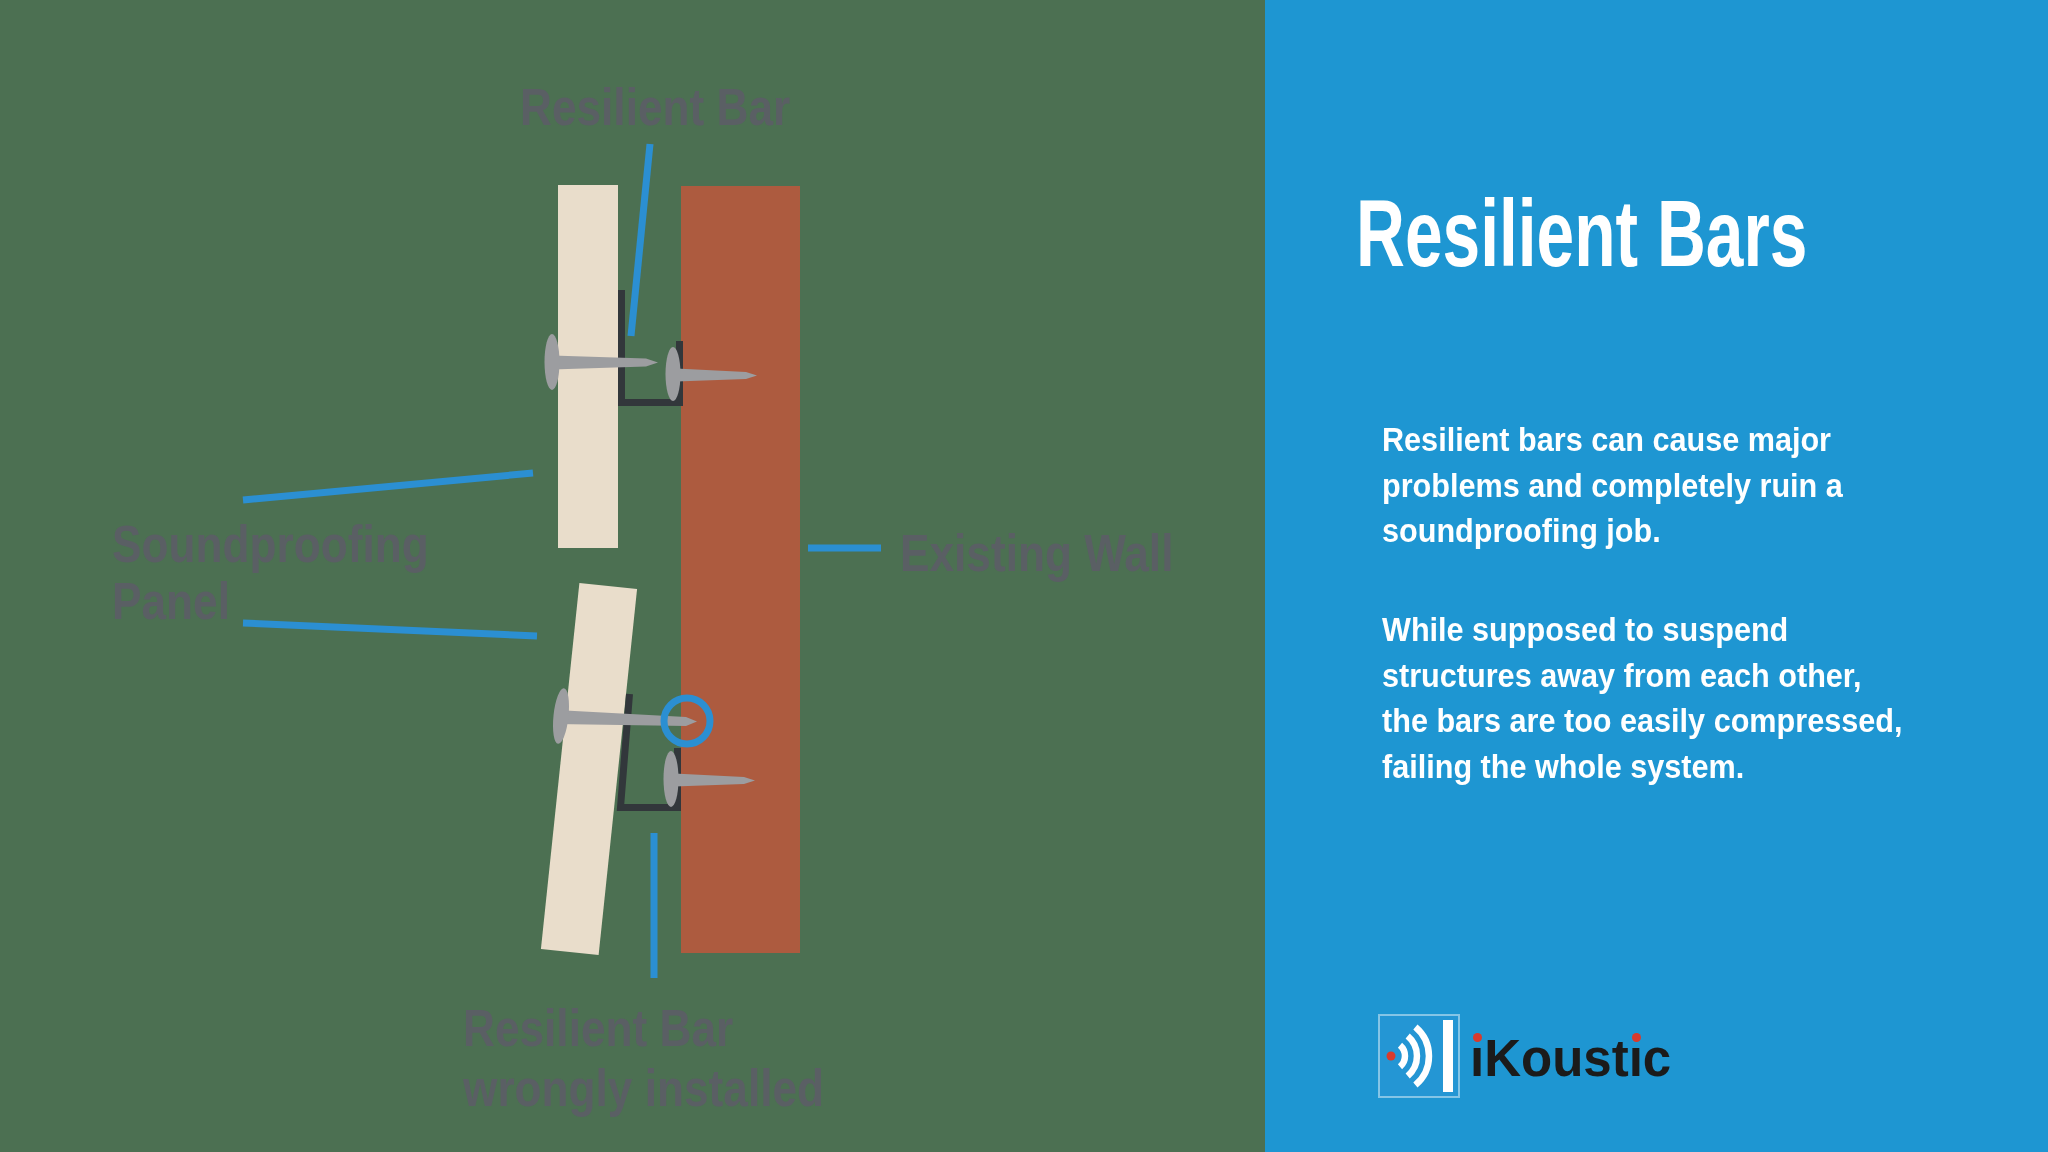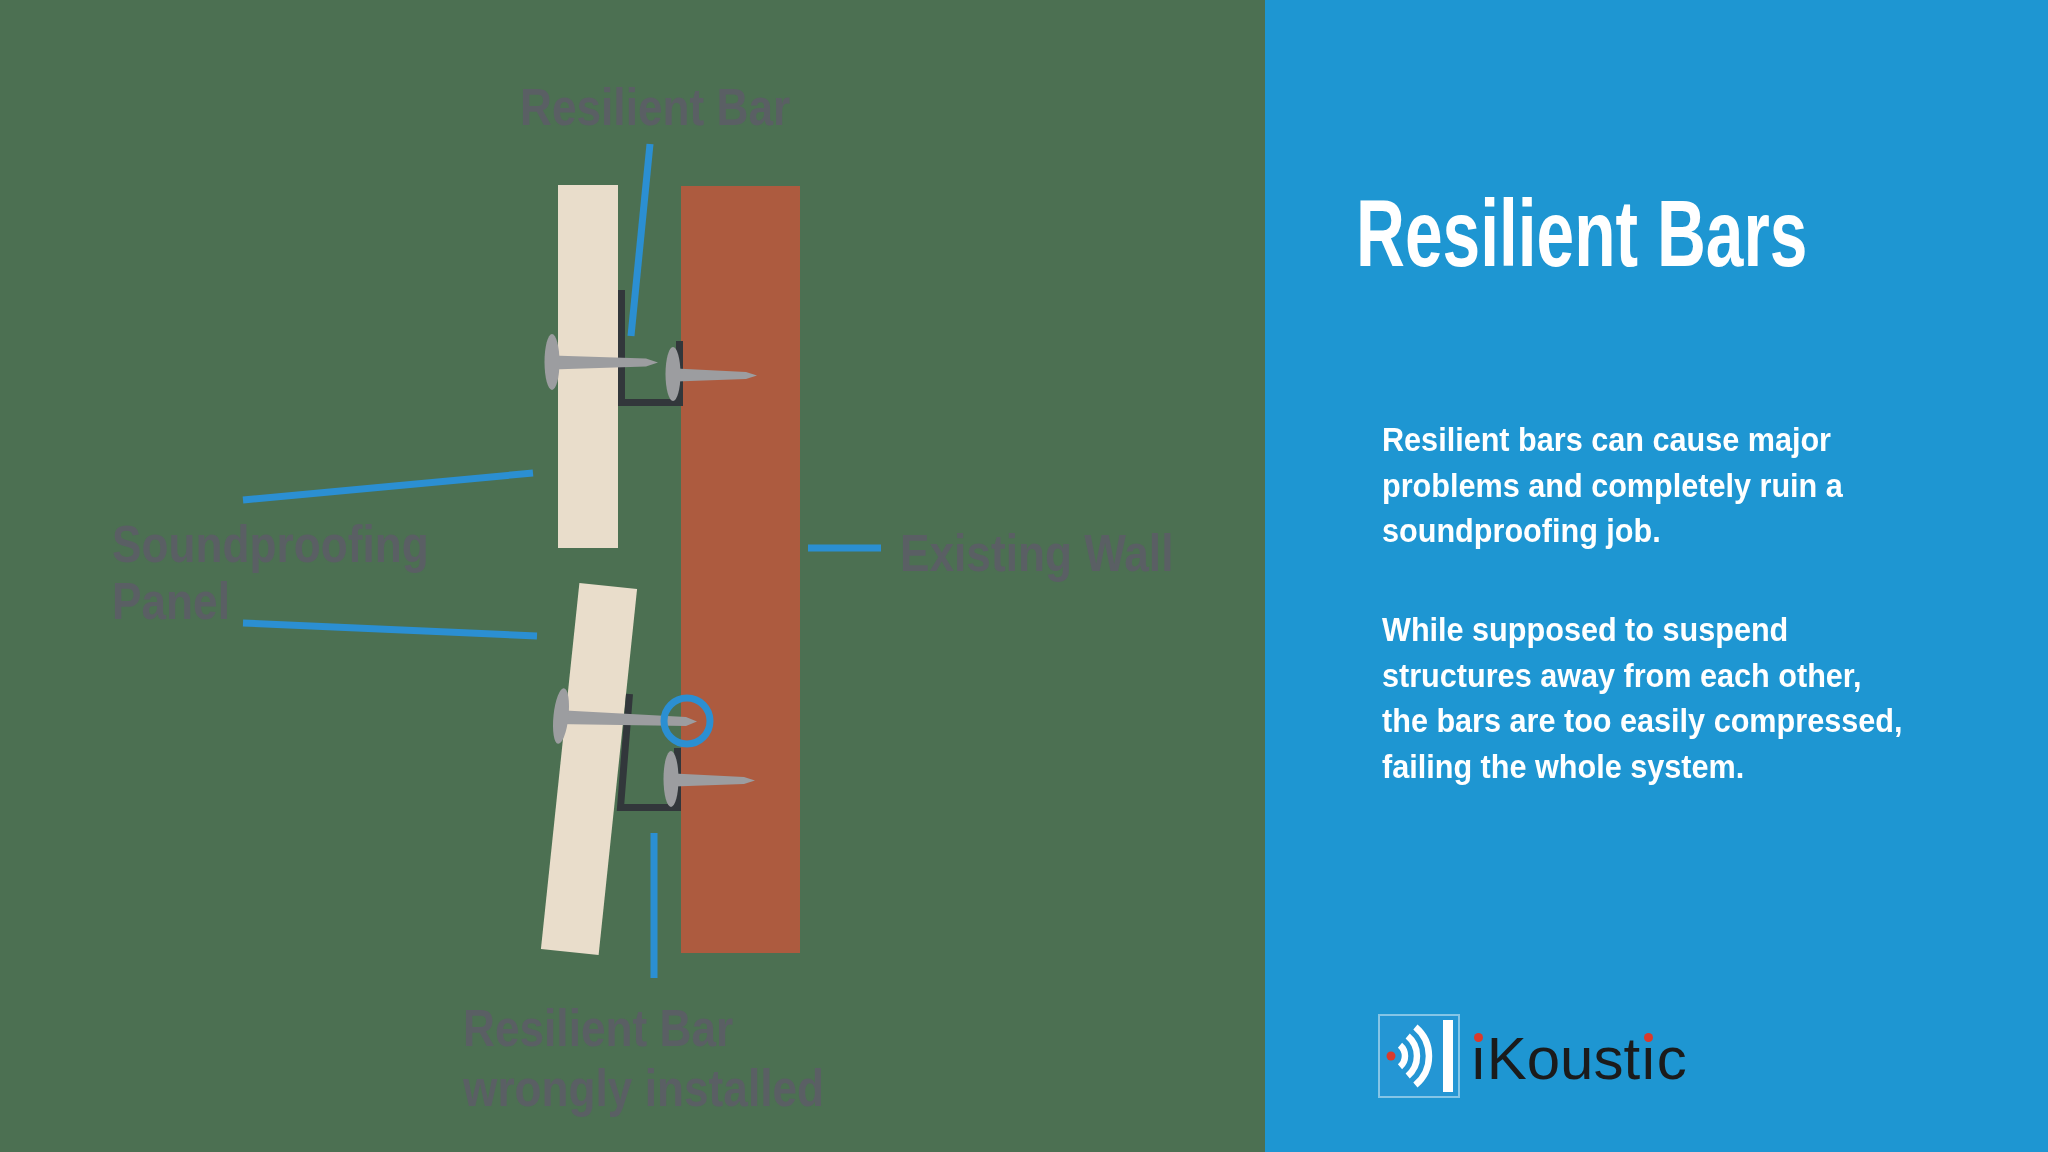--- a/index.html
+++ b/index.html
@@ -40,21 +40,21 @@
     font-size:34px;font-weight:bold;line-height:45.5px;white-space:nowrap;
     transform:scaleX(0.90);transform-origin:left top;
   }
   #paragraph-1{top:417px;}
   #paragraph-2{top:607px;}
 
   #logo-row{position:absolute;left:113px;top:1014px;height:84px;}
   #logo-icon{position:absolute;left:0;top:0;}
   #logo-text{
     position:absolute;left:92px;top:18px;color:var(--logo-black);
-    font-size:60px;font-weight:normal;line-height:54px;white-space:nowrap;
+    font-size:51px;font-weight:bold;line-height:54px;white-space:nowrap;
   }
   .li{position:relative;display:inline-block;}
   .ldot{
     position:absolute;left:50%;top:1px;width:9px;height:9px;margin-left:-4px;
     border-radius:50%;background:var(--logo-red);
   }
 
   
   .wall{fill:var(--wall-brown);}
   .cream{fill:var(--panel-cream);}

